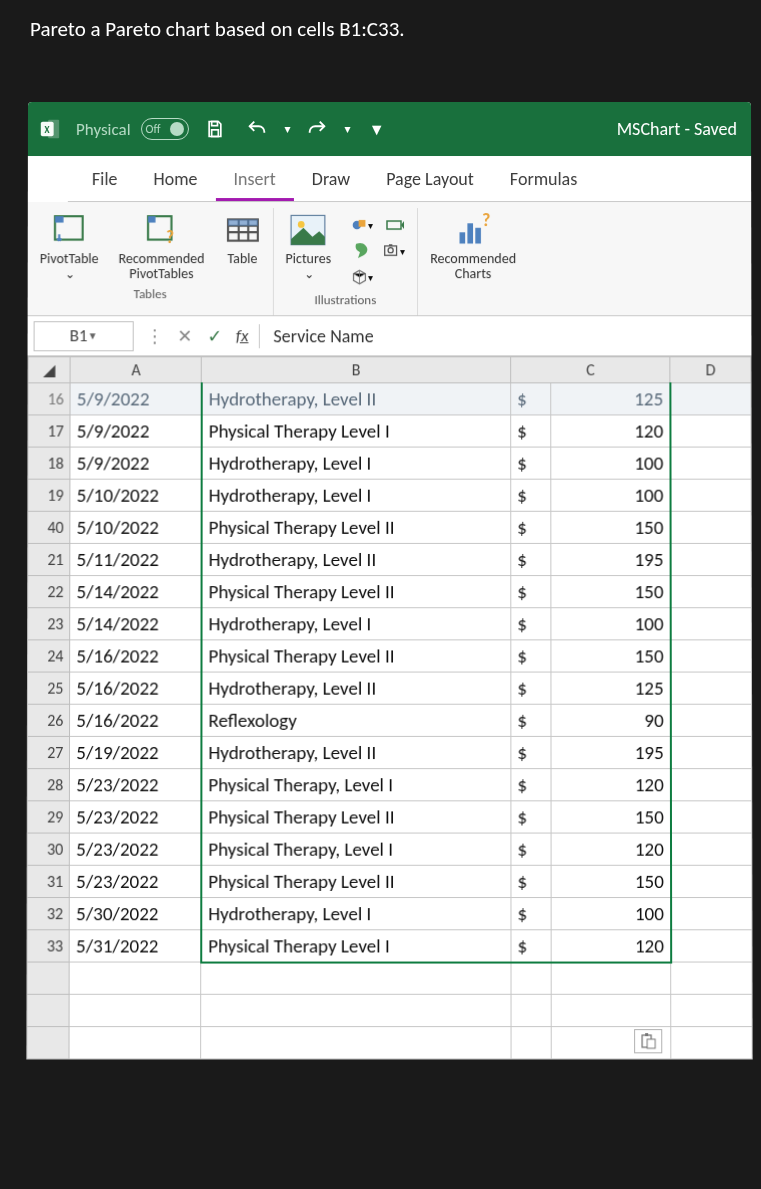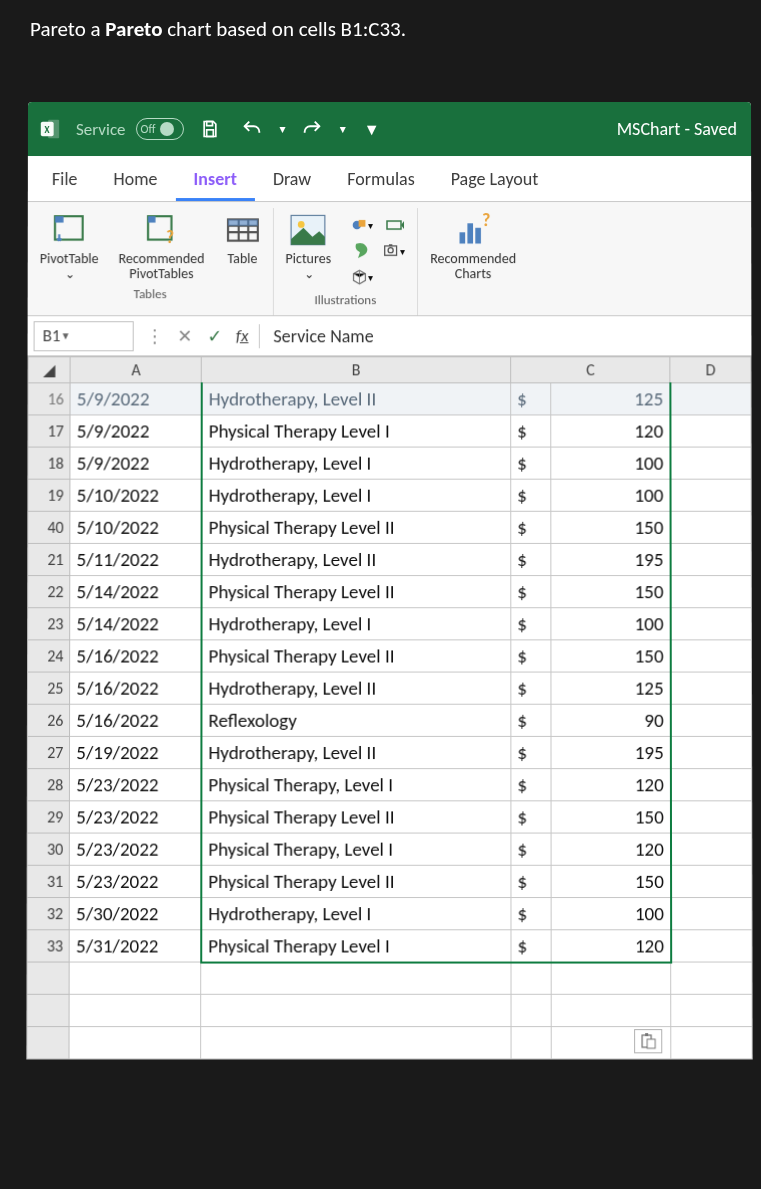--- a/index.html
+++ b/index.html
@@ -11,21 +11,21 @@
     overflow: hidden;
     color: #111;
   }
   .instruction {
     background: #1a1a1a;
     color: #fff;
     padding: 16px 30px 60px 30px;
     font-size: 21px;
     font-weight: 400;
   }
-  .instruction b { font-weight: 700; }
+  .instruction b { font-weight: 400; }
   .excel {
     margin: 0 10px 0 28px;
     background: #fff;
     border-radius: 4px 4px 0 0;
     overflow: hidden;
     filter: contrast(1.02);
   }
   .titlebar {
     background: #1b703e;
     color: #fff;
@@ -33,39 +33,40 @@
     align-items: center;
     padding: 8px 10px;
     gap: 10px;
     height: 54px;
   }
   .app-icon { width:24px; height:24px; display:flex; align-items:center; justify-content:center; }
   .app-icon svg { width:22px; height:22px; }
   .autosave-label { color:#b5d9c4; font-size:17px; margin-left:4px; }
   .autosave-toggle {
     width:48px; height:22px; border:1px solid #b5d9c4; border-radius:12px;
-    display:flex; align-items:center; justify-content:flex-start; padding:0 4px;
+    display:flex; align-items:center; justify-content:space-between; padding:0 4px;
     color:#b5d9c4; font-size:12px; gap:4px;
   }
   .autosave-dot { width:14px; height:14px; background:#b5d9c4; border-radius:50%; order:2;}
   .titlebar .btn {
     width:32px; height:32px; display:flex; align-items:center; justify-content:center;
     color:#fff; font-size:20px;
   }
   .titlebar .doc-title { margin-left:auto; color:#fff; font-size:18px; padding-right:4px; white-space:nowrap;}
   .caret-down { font-size:12px; margin-left:2px; }
 
   .tabbar {
     display:flex; background:#fff; border-bottom:1px solid #c8c8c8;
     padding:2px 20px 0 6px;
+    margin-left:40px;
   }
   .tab {
     padding:10px 18px 8px 18px; font-size:18px; color:#3a3a3a;
   }
-  .tab.active { border-bottom:3px solid #3b82f6; color:#8b5cf6; font-weight:700;}
+  .tab.active { border-bottom:3px solid #a21caf; color:#737373; font-weight:400;}
 
   .ribbon {
     display:flex; background:#f5f5f5; border-bottom:1px solid #c8c8c8;
     padding:6px 0 0 0;
   }
   .ribbon-group {
     display:flex; flex-direction:column; align-items:center; padding:4px 8px 4px 8px;
     border-right:1px solid #d9d9d9;
   }
   .ribbon-group:last-child { border-right:none; }
@@ -79,21 +80,21 @@
   .ill-row { display:flex; gap:10px; align-items:center;}
   .mini-ico { width:22px; height:22px; display:flex; align-items:center; justify-content:center;}
 
   .formula-bar {
     display:flex; align-items:center; border-bottom:1px solid #c8c8c8; height:40px;
     background:#fff;
   }
   .name-box {
     width:100px; border:1px solid #c0c0c0; margin:4px 6px; height:30px;
     display:flex; align-items:center; padding:11px 8px; font-size:17px; color:#444;
-    justify-content:flex-start;
+    justify-content:center;
   }
   .name-box .dd { font-size:10px; color:#666;}
   .fb-btn { width:30px; height:30px; display:flex; align-items:center; justify-content:center; color:#888; font-size:18px;}
   .fx { font-style:italic; color:#444; font-size:17px; margin:0 6px;text-decoration:underline;}
   .fb-sep { width:1px; height:24px; background:#c8c8c8; margin:0 4px;}
   .fb-input { flex:1; padding:0 10px; font-size:18px; color:#333;}
 
   .grid-wrap { position:relative; }
   table.grid { border-collapse:collapse; width:100%; table-layout:fixed; font-size:19px;}
   .col-rowhdr { width:42px; }
@@ -139,21 +140,21 @@
 <div class="excel photo-skew">
 
   <div class="titlebar">
     <div class="app-icon">
       <svg viewBox="0 0 24 24">
           <rect x="2" y="4" width="14" height="16" rx="2" fill="#fff" opacity="0.95"></rect>
           <rect x="10" y="2" width="12" height="20" rx="1" fill="#fff" opacity="0.25"></rect>
           <text x="6" y="16" font-size="10" fill="#1b703e" font-weight="700">X</text>
         </svg>
     </div>
-    <span class="autosave-label">Service</span>
+    <span class="autosave-label">Physical</span>
     <div class="autosave-toggle">
       <span>Off</span>
       <span class="autosave-dot"></span>
     </div>
     <div class="btn">
       <svg width="20" height="20" viewBox="0 0 24 24" fill="none" stroke="#fff" stroke-width="2">
           <path d="M5 3h11l3 3v15H5z"></path>
           <rect x="8" y="3" width="7" height="5"></rect>
           <rect x="8" y="13" width="8" height="8"></rect>
         </svg>
@@ -174,22 +175,22 @@
     <span class="caret-down">▾</span>
     <div class="btn" style="font-size:16px;">▼</div>
     <div class="doc-title">MSChart - Saved</div>
   </div>
 
   <div class="tabbar">
     <div class="tab">File</div>
     <div class="tab">Home</div>
     <div class="tab active">Insert</div>
     <div class="tab">Draw</div>
+    <div class="tab">Page Layout</div>
     <div class="tab">Formulas</div>
-    <div class="tab">Page Layout</div>
   </div>
 
   <div class="ribbon">
     <div class="ribbon-group">
       <div class="ribbon-items">
         <div class="ribbon-item">
           <div class="ico">
             <svg width="34" height="34" viewBox="0 0 32 32">
                 <rect x="3" y="3" width="26" height="22" fill="none" stroke="#3a7a4a" stroke-width="2"></rect>
                 <rect x="3" y="3" width="8" height="6" fill="#4f81bd"></rect>

